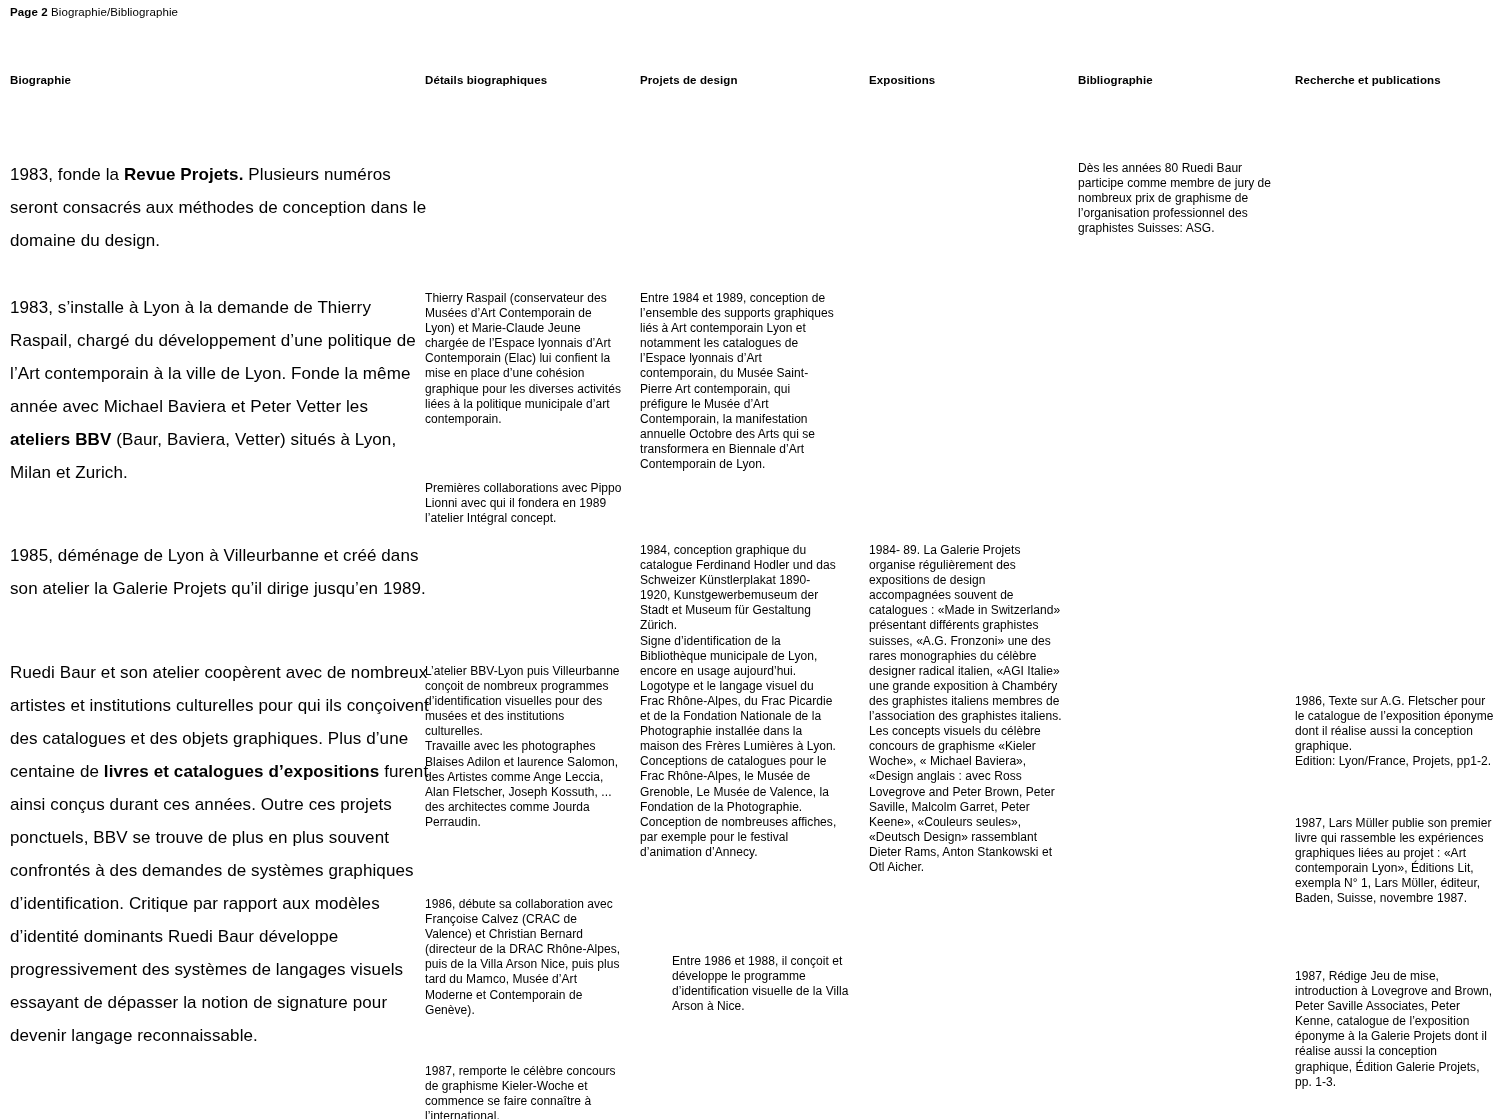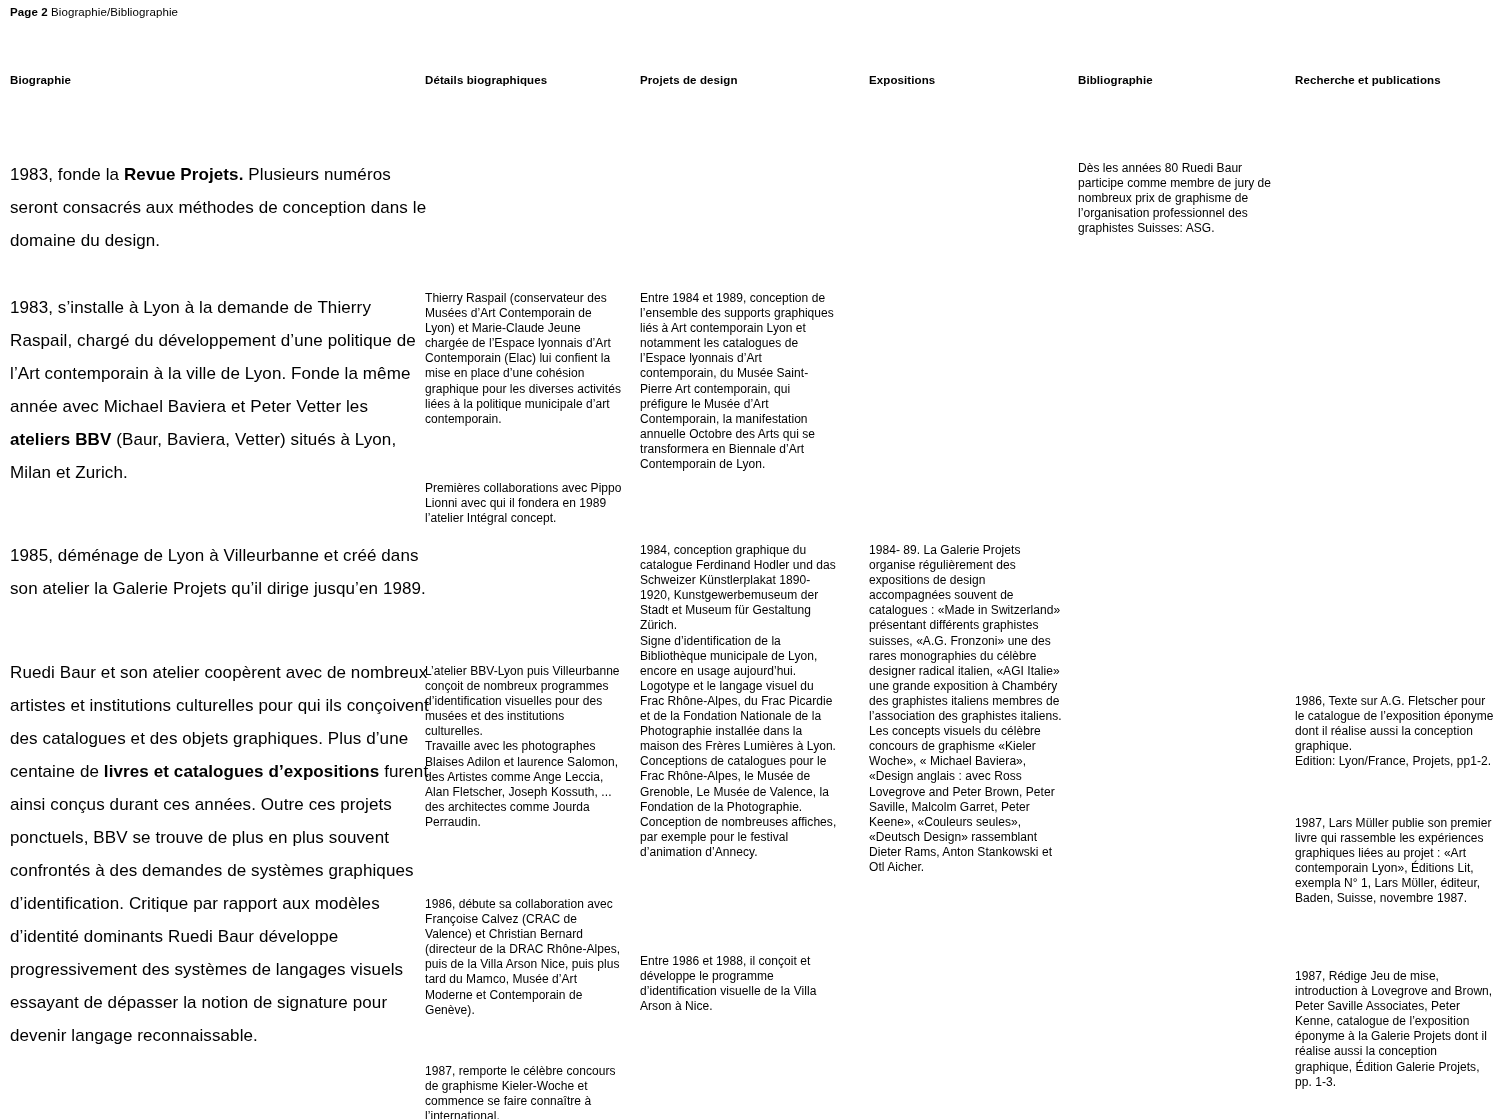--- a/index.html
+++ b/index.html
@@ -109,21 +109,21 @@
           <div class="note" style="top: 811px; width: 198px;">1986, débute sa collaboration avec <b>Françoise Calvez (CRAC de Valence)</b> et <b>Christian Bernard</b> (directeur de la <b>DRAC Rhône-Alpes</b>, puis de la <b>Villa Arson Nice</b>, puis plus tard du <b>Mamco</b>, Musée d’Art Moderne et Contemporain de Genève).</div>
           <div class="note" style="top: 978px; width: 198px;">1987, remporte le célèbre <b>concours</b> de graphisme <b>Kieler-Woche</b> et commence  se faire connaître à l’international.</div>
         </div>
     </div>
 
     <div class="col col-projets">
       <div class="col-head">Projets de design</div>
       <div class="col-body" id="body-projets">
           <div class="note" style="top: 205px; width: 200px;">Entre 1984 et 1989, conception de l’ensemble des supports graphiques liés à <b>Art contemporain Lyon</b> et notamment les catalogues de l’<b>Espace lyonnais d’Art contemporain, du Musée Saint-Pierre Art contemporain,</b> qui préfigure le <b>Musée d’Art Contemporain,</b> la manifestation annuelle <b>Octobre des Arts</b> qui se transformera en <b>Biennale d’Art Contemporain de Lyon</b>.</div>
           <div class="note" style="top: 457px; width: 200px;">1984, conception graphique du catalogue <b>Ferdinand Hodler und das Schweizer Künstlerplakat 1890-1920</b>, Kunstgewerbemuseum der Stadt et Museum für Gestaltung Zürich.<br>Signe d’identification de la <b>Bibliothèque municipale de Lyon</b>, encore en usage aujourd’hui.<br>Logotype et le langage visuel du <b>Frac Rhône-Alpes</b>, du <b>Frac Picardie</b> et de la  <b>Fondation Nationale de la Photographie</b> installée dans la maison des Frères Lumières à Lyon.<br>Conceptions de catalogues pour le <b>Frac Rhône-Alpes</b>, le <b>Musée de Grenoble</b>, Le <b>Musée de Valence</b>, la <b>Fondation de la Photographie</b>.<br>Conception de nombreuses affiches, par exemple pour le <b>festival d’animation d’Annecy</b>.</div>
-          <div class="note" style="top: 868px; width: 200px;">Entre 1986 et 1988, il conçoit et développe le programme d’identification visuelle de la <b>Villa Arson</b> à Nice.</div>
+          <div class="note" style="top: 868px; width: 200px; margin-left: 32px;">Entre 1986 et 1988, il conçoit et développe le programme d’identification visuelle de la <b>Villa Arson</b> à Nice.</div>
         </div>
     </div>
 
     <div class="col col-expos">
       <div class="col-head">Expositions</div>
       <div class="col-body" id="body-expositions">
           <div class="note" style="top: 457px; width: 195px;">1984- 89. La Galerie Projets organise régulièrement des <b>expositions de design</b> accompagnées souvent de catalogues : <b>«Made in Switzerland»</b> présentant différents graphistes suisses, <b>«A.G. Fronzoni»</b> une des rares monographies du célèbre designer radical italien, <b>«AGI Italie»</b> une grande exposition à Chambéry des graphistes italiens membres de l’association des graphistes italiens.<br>Les concepts visuels du célèbre concours de graphisme <b>«Kieler Woche», « Michael Baviera», «Design anglais : avec Ross Lovegrove and Peter Brown, Peter Saville, Malcolm Garret, Peter Keene», «Couleurs seules», «Deutsch Design»</b> rassemblant Dieter Rams, Anton Stankowski et Otl Aicher.</div>
         </div>
     </div>
 

